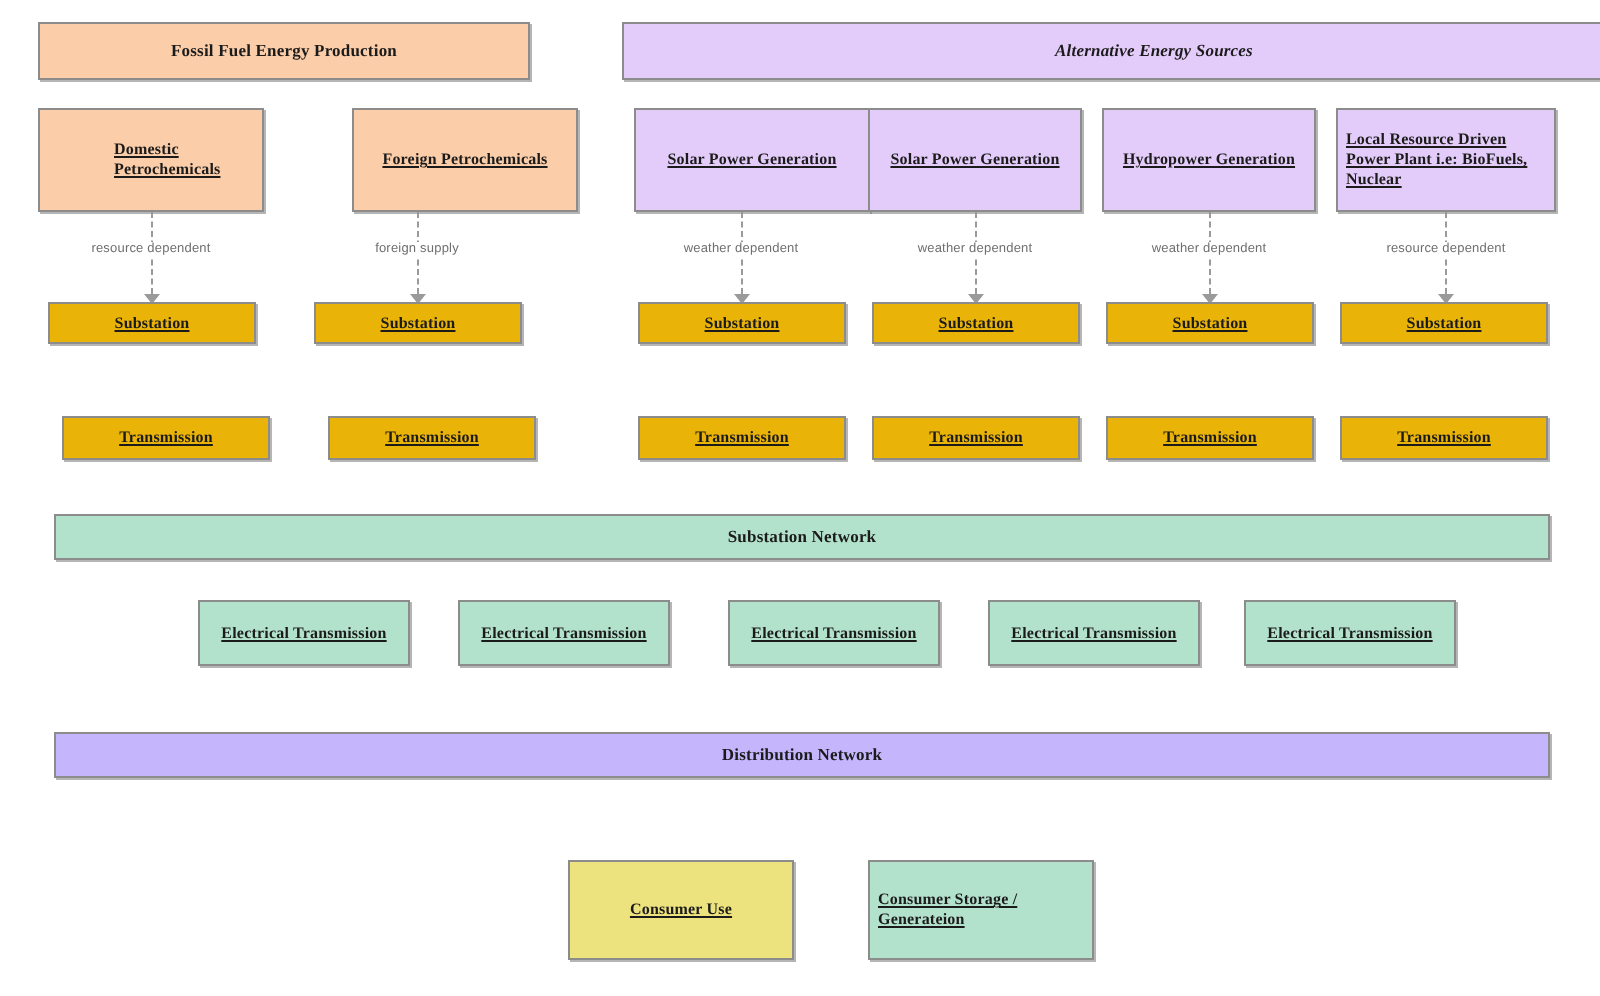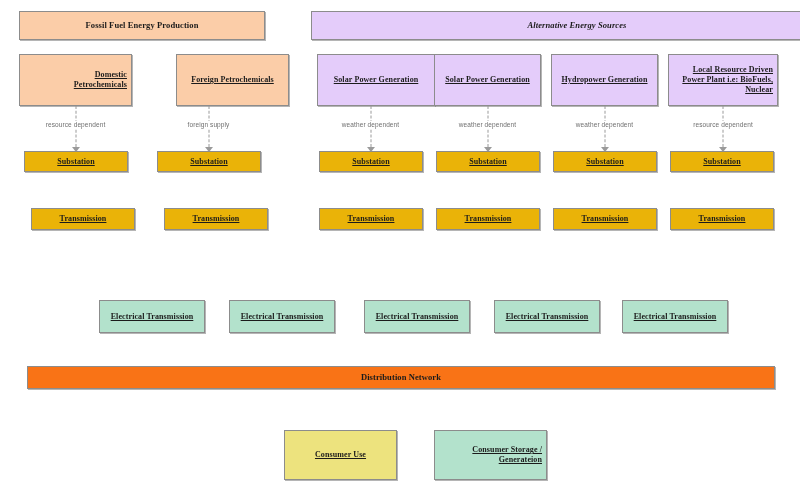--- a/index.html
+++ b/index.html
@@ -22,33 +22,33 @@
 
   
   .node {
     position: absolute;
     box-sizing: border-box;
     border: 1px solid #8c8c8c;
     box-shadow: 1px 1px 0 0 rgba(120,120,120,0.55);
     display: flex;
     align-items: center;
     justify-content: center;
-    text-align: right;
+    text-align: left;
     font-weight: bold;
     color: #1b1b1b;
     line-height: 1.22;
     letter-spacing: 0.1px;
     padding: 2px 4px;
   }
 
   .node.fossil      { background: #FBCDA8; }
   .node.alt         { background: #E4CCFA; }
   .node.grey        { background: #eab308; }
   .node.green       { background: #B3E2CC; }
-  .node.blue        { background: #f97316; }
+  .node.blue        { background: #c4b5fd; }
   .node.yellow      { background: #EDE37E; }
 
   .fs-8  { font-size: 8px; text-decoration: underline; }
   .fs-85 { font-size: 8.5px; }
 
   
   .edge {
     position: absolute;
   }
   .edge .seg {
@@ -156,20 +156,21 @@
   <div class="node grey fs-8" style="left:164px; top:208px; width:104px; height:22px;">Transmission</div>
 
   <div class="node grey fs-8" style="left:319px; top:208px; width:104px; height:22px;">Transmission</div>
 
   <div class="node grey fs-8" style="left:436px; top:208px; width:104px; height:22px;">Transmission</div>
 
   <div class="node grey fs-8" style="left:553px; top:208px; width:104px; height:22px;">Transmission</div>
 
   <div class="node grey fs-8" style="left:670px; top:208px; width:104px; height:22px;">Transmission</div>
 
+  <div class="node green fs-85" style="left:27px; top:257px; width:748px; height:23px;">Substation Network</div>
 
   <div class="node green fs-8" style="left:99px; top:300px; width:106px; height:33px;">Electrical Transmission</div>
 
   <div class="node green fs-8" style="left:229px; top:300px; width:106px; height:33px;">Electrical Transmission</div>
 
   <div class="node green fs-8" style="left:364px; top:300px; width:106px; height:33px;">Electrical Transmission</div>
 
   <div class="node green fs-8" style="left:494px; top:300px; width:106px; height:33px;">Electrical Transmission</div>
 
   <div class="node green fs-8" style="left:622px; top:300px; width:106px; height:33px;">Electrical Transmission</div>

